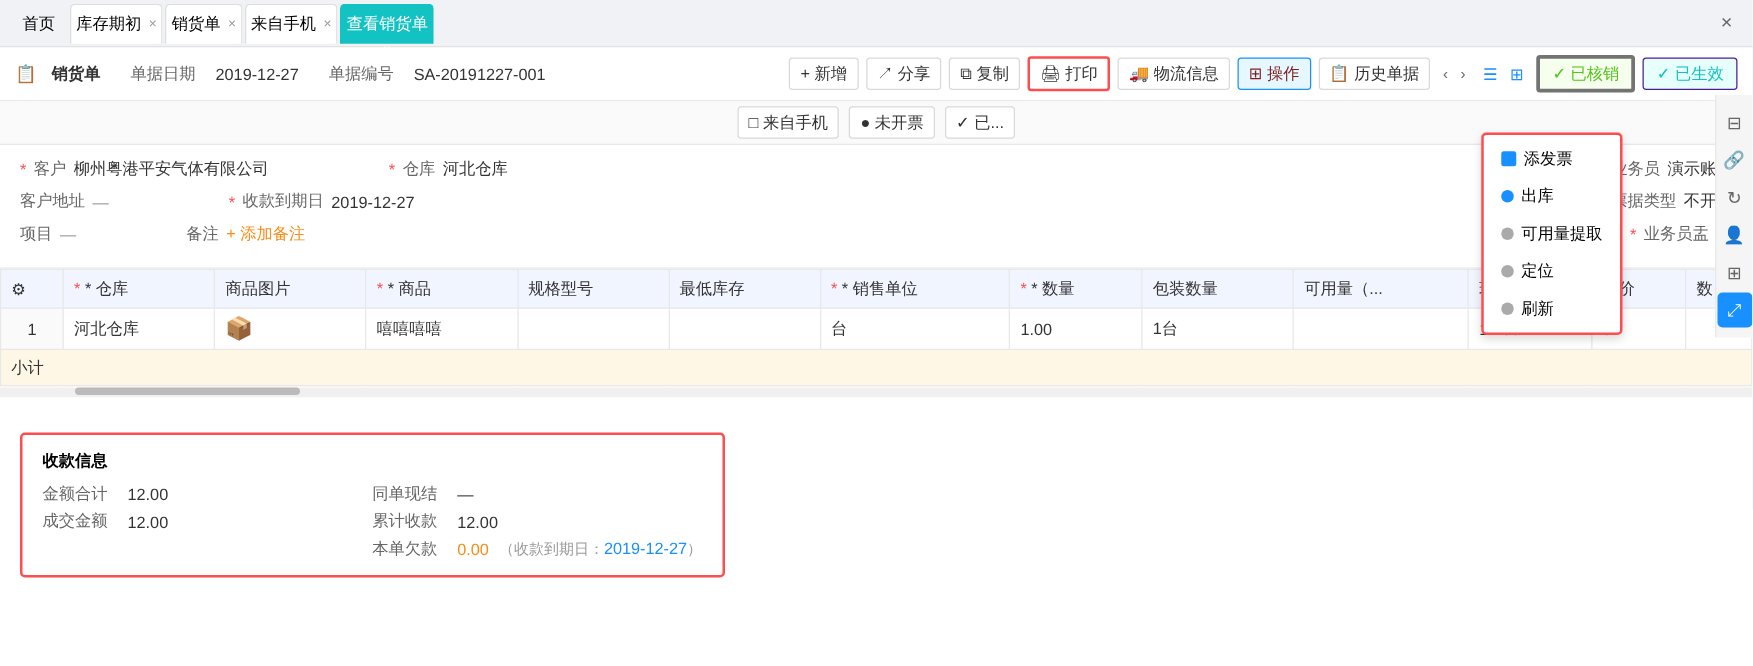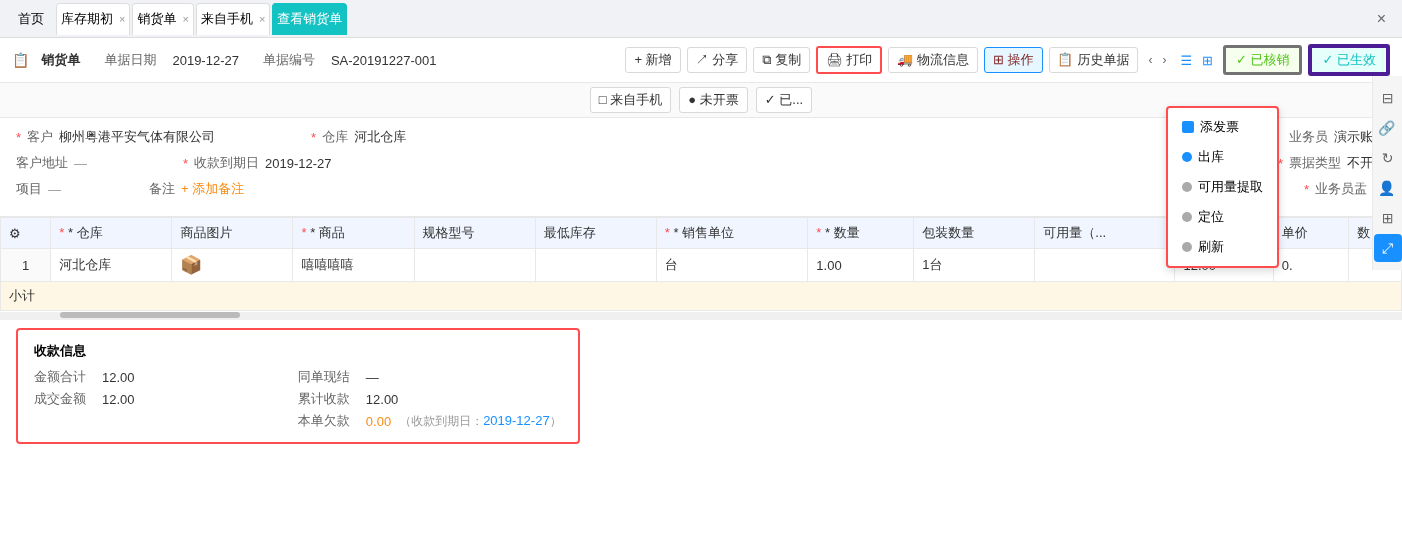--- a/index.html
+++ b/index.html
@@ -42,21 +42,21 @@
       border: 1px solid #d9d9d9; border-radius: 3px; cursor: pointer;
       background: #fff; color: #333; white-space: nowrap;
     }
     .toolbar-btn.active { background: #e6f7ff; border-color: #1890ff; color: #7f1d1d; }
     .toolbar-btn.red-border { border: 2px solid #ff4d4f; }
     .status-btn {
       display: flex; align-items: center; gap: 4px; padding: 3px 10px;
       border-radius: 3px; cursor: pointer; white-space: nowrap;
     }
     .status-btn.green { background: #f6ffed; border: 3px solid #737373; color: #52c41a; }
-    .status-btn.cyan { background: #e6fffb; border: 4px solid #4c1d95; color: #13c2c2; }
+    .status-btn.cyan { background: #e6fffb; border: 1px solid #4c1d95; color: #13c2c2; }
 
     
     .action-row {
       display: flex; align-items: center; justify-content: center; padding: 4px 12px;
       gap: 8px; background: #fafafa; border-bottom: 1px solid #e8e8e8;
     }
 
     
     .form-section {
       padding: 10px 16px; border-bottom: 1px solid #e8e8e8;
@@ -88,21 +88,21 @@
       background: #fff; display: inline-block; min-width: 520px;
     }
     .summary-title { font-weight: bold; margin-bottom: 8px; }
     .summary-row { display: flex; align-items: center; gap: 8px; }
     .summary-label { color: #666; min-width: 60px; }
     .summary-value { color: #333; }
     .summary-value.orange { color: #fa8c16; }
 
     
     .dropdown-menu {
-      position: absolute; top: 68px; right: 123px; background: #fff;
+      position: absolute; top: 68px; right: 104px; background: #fff;
       border: 2px solid #ff4d4f; border-radius: 4px; box-shadow: 0 3px 8px rgba(0,0,0,0.15);
       z-index: 100; min-width: 110px; padding: 4px 0;
     }
     .dropdown-item {
       display: flex; align-items: center; gap: 6px; padding: 6px 14px;
       cursor: pointer; white-space: nowrap;
     }
     .dropdown-icon-sq { width: 12px; height: 12px; background: #1890ff; border-radius: 2px; display: inline-block; }
     .dropdown-icon-circle { width: 10px; height: 10px; border-radius: 50%; background: #1890ff; display: inline-block; }
     .dropdown-icon-circle.gray { background: #aaa; }
@@ -275,21 +275,21 @@
         <tr class="subtotal">
           <td colspan="13">小计</td>
         </tr>
       </tbody>
     </table>
     <div class="scroll-hint">
         <div class="scroll-thumb"></div>
       </div>
   </div>
 
-  <div style="padding: 0 0;">
+  <div style="padding: 20px 0;">
     <div class="summary-box">
       <div class="summary-title">收款信息</div>
       <div style="display: grid; grid-template-columns: 1fr 1fr; gap: 4px 0;">
         <div class="summary-row">
           <span class="summary-label">金额合计</span>
           <span class="summary-value">12.00</span>
         </div>
         <div class="summary-row">
           <span class="summary-label">同单现结</span>
           <span class="summary-value">—</span>

